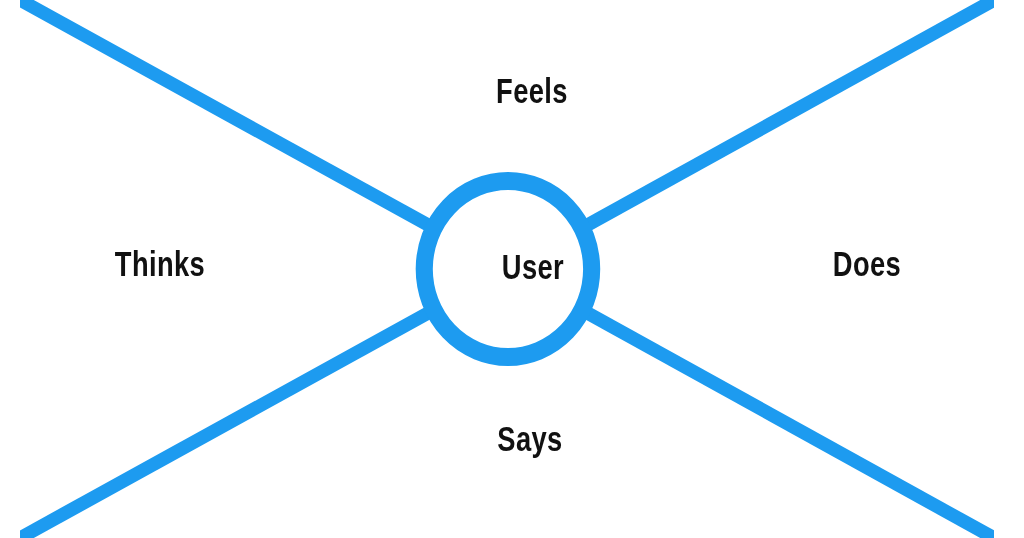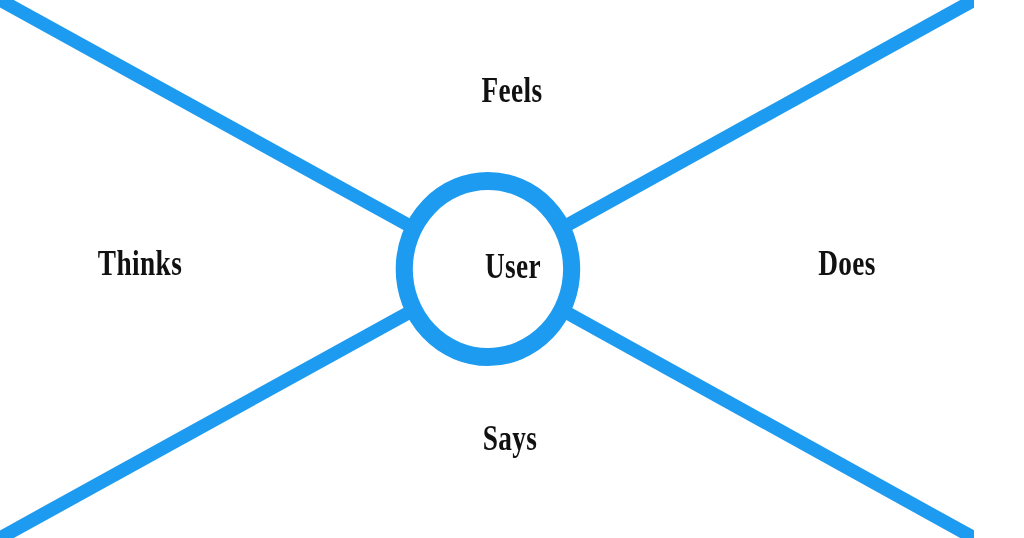--- a/index.html
+++ b/index.html
@@ -8,21 +8,22 @@
     --bg: #ffffff;
   }
   * { box-sizing: border-box; }
   html, body { margin: 0; padding: 0; background: var(--bg); }
   .canvas {
     position: relative;
     width: 974px;
     height: 538px;
     background: var(--bg);
     overflow: hidden;
-    font-family: Liberation Serif, serif;
+    font-family: Liberation Sans, sans-serif;
+    margin-left: 20px;
   }
   .diagram-svg {
     position: absolute;
     inset: 0;
     width: 100%;
     height: 100%;
     display: block;
   }
   .divider-line {
     stroke: var(--accent);

